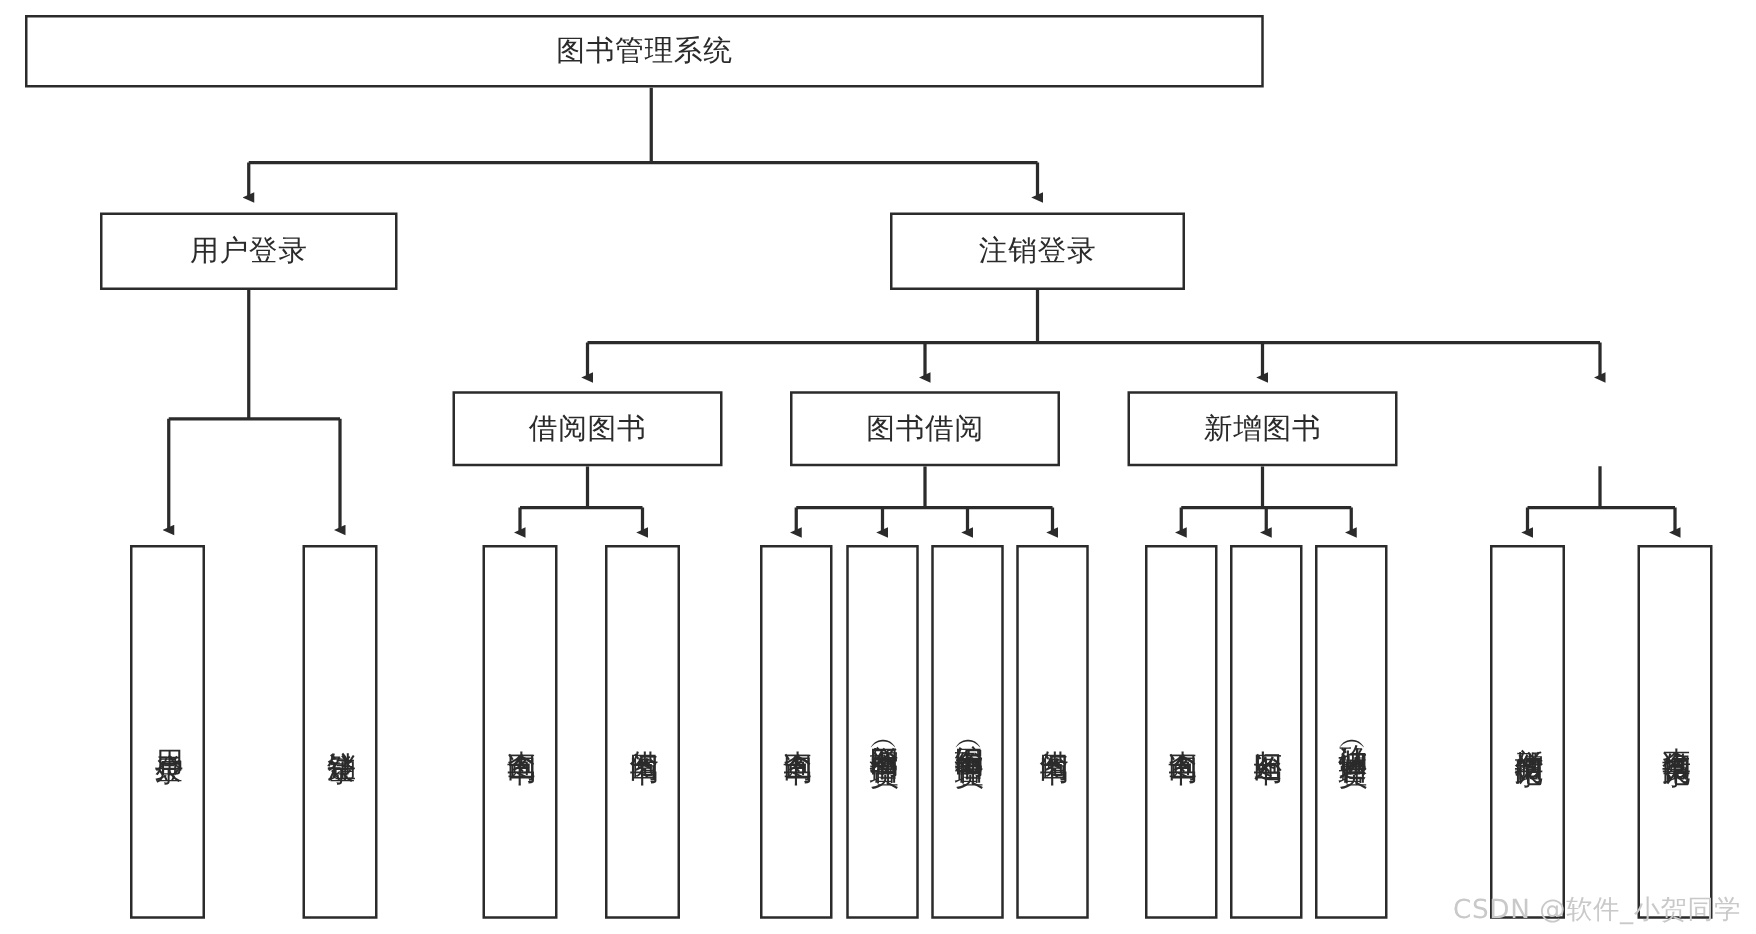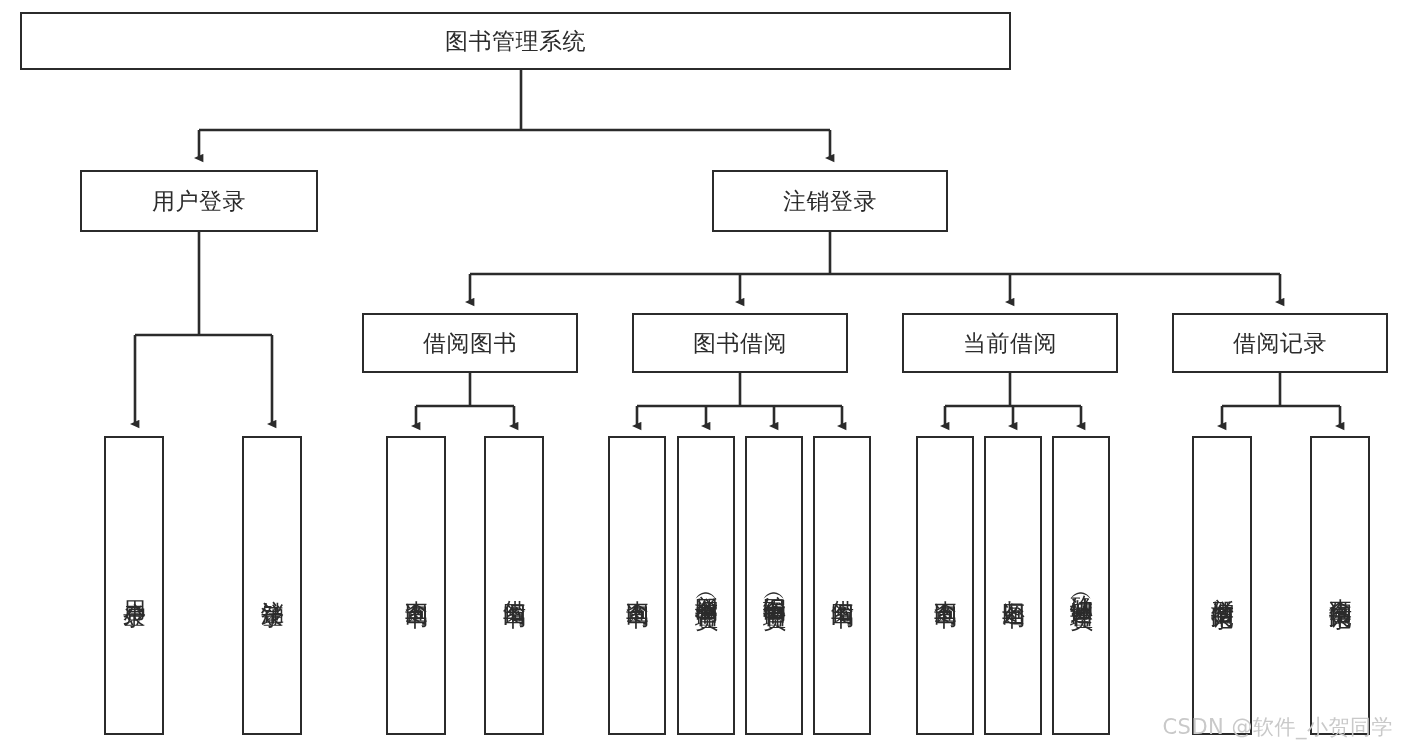--- a/index.html
+++ b/index.html
@@ -129,24 +129,21 @@
     <span class="label">注销登录</span>
   </div>
 
   <div class="node lvl3" id="lvl3-0" style="left: 362px; top: 313px; width: 216px; height: 60px;">
     <span class="label">借阅图书</span>
   </div>
   <div class="node lvl3" id="lvl3-1" style="left: 632px; top: 313px; width: 216px; height: 60px;">
     <span class="label">图书借阅</span>
   </div>
   <div class="node lvl3" id="lvl3-2" style="left: 902px; top: 313px; width: 216px; height: 60px;">
-    <span class="label">当前借阅</span>
-  </div>
-  <div class="node lvl3" id="lvl3-3" style="left: 1172px; top: 313px; width: 216px; height: 60px;">
-    <span class="label">借阅记录</span>
+    <span class="label">新增图书</span>
   </div>
 
   <div class="node leaf" id="leaf-0" style="left: 104px; top: 436px; width: 60px; height: 299px;">
     <span class="label">用户登录</span>
   </div>
   <div class="node leaf" id="leaf-1" style="left: 242px; top: 436px; width: 60px; height: 299px;">
     <span class="label">注销登录</span>
   </div>
   <div class="node leaf" id="leaf-2" style="left: 386px; top: 436px; width: 60px; height: 299px;">
     <span class="label">查询图书</span>

